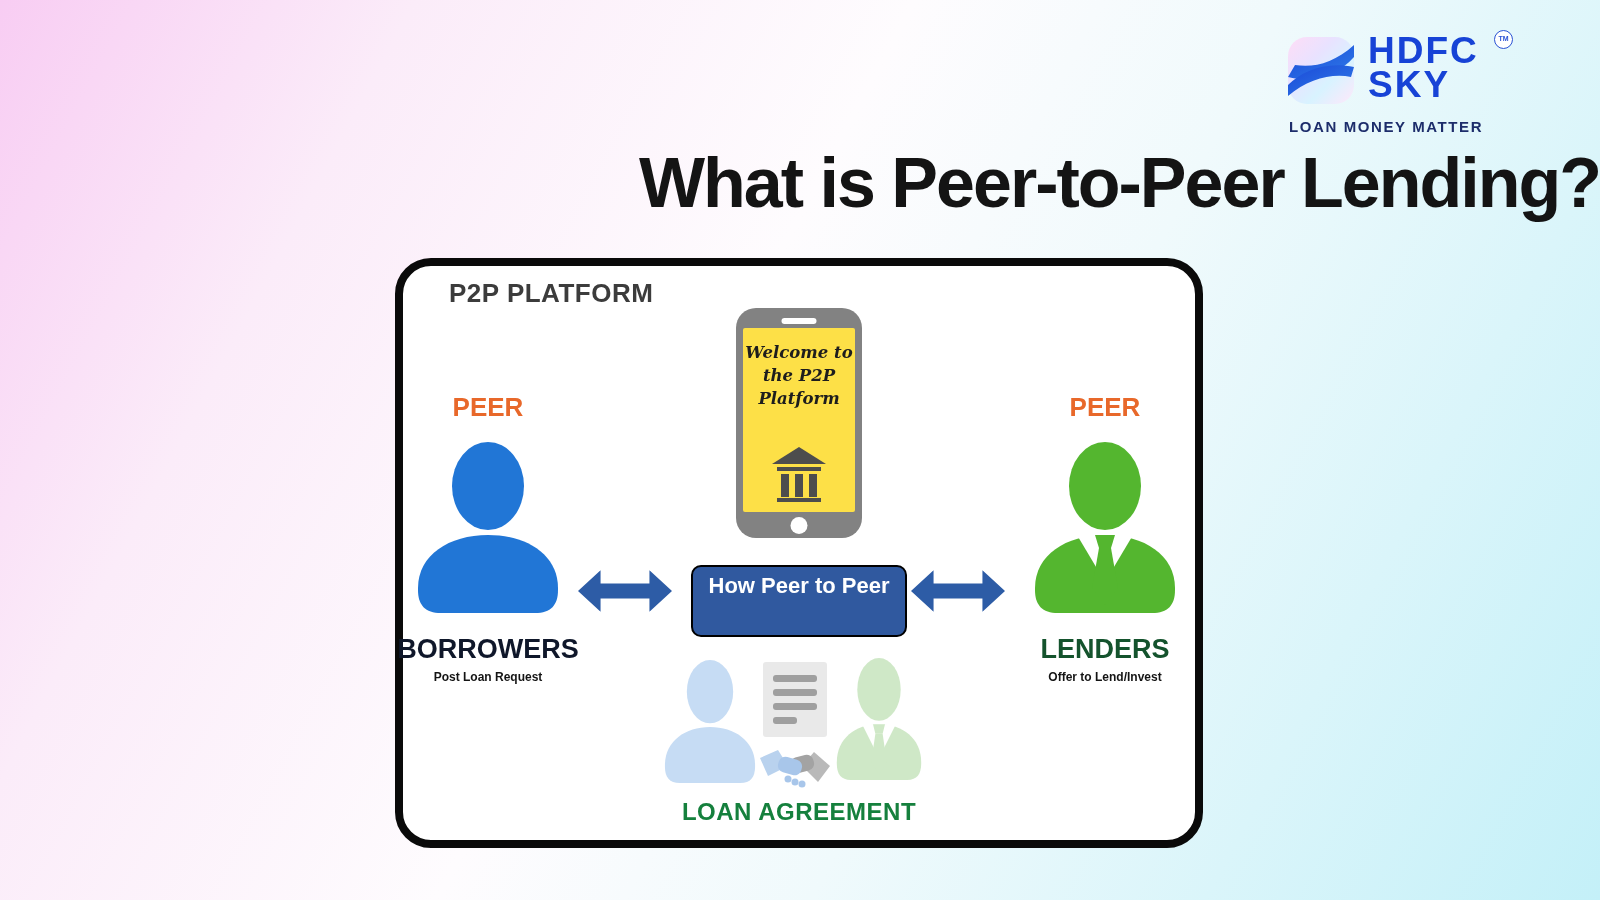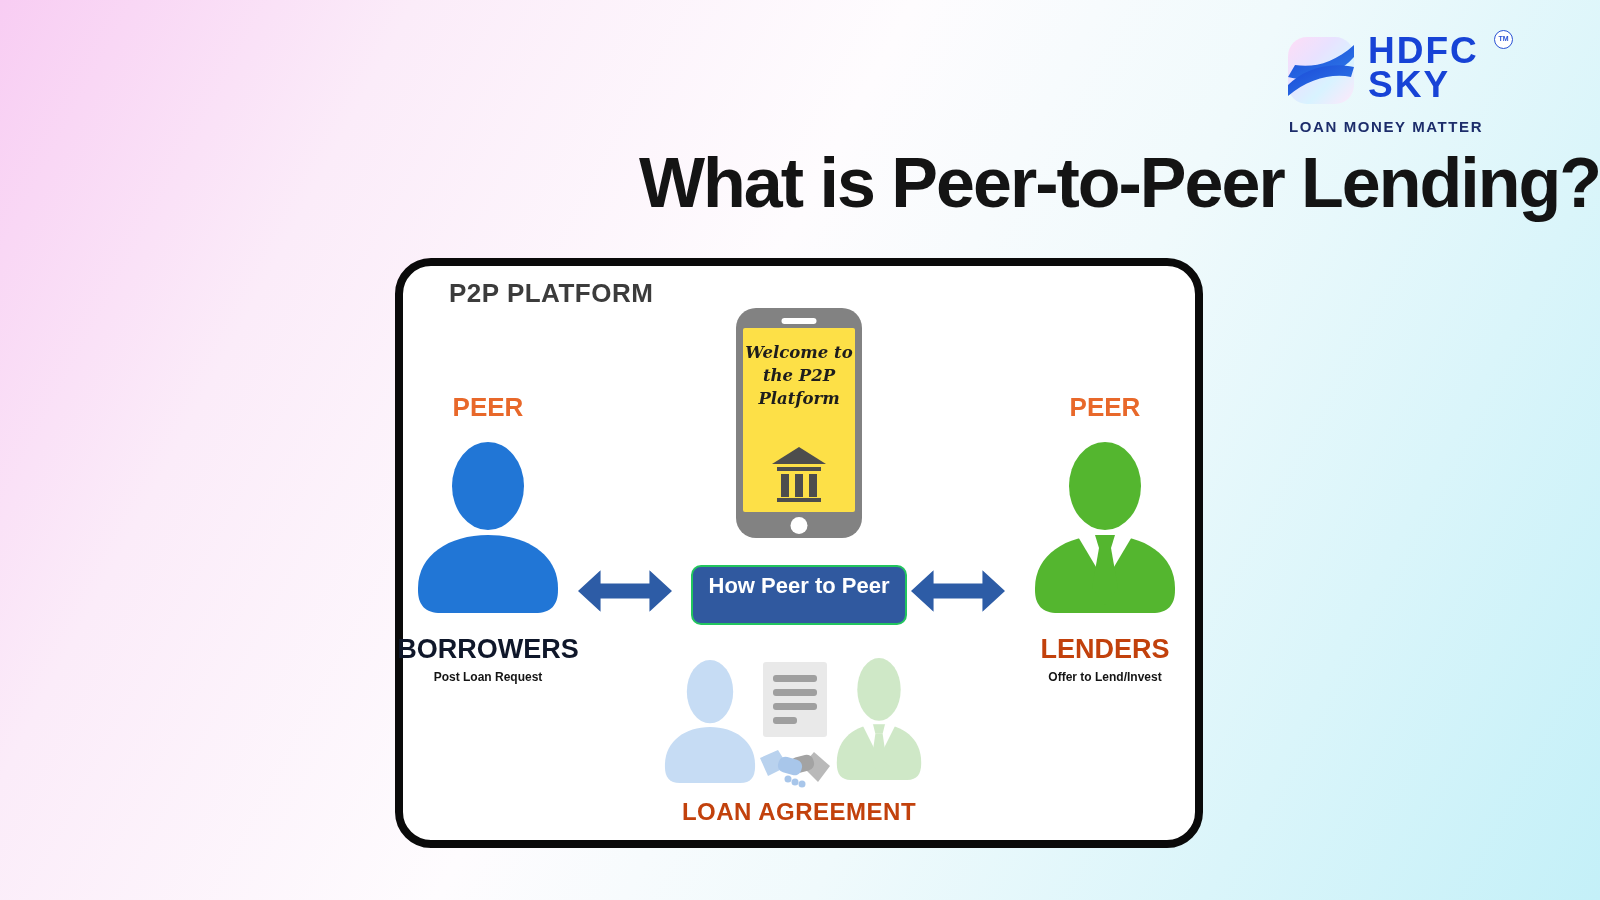--- a/index.html
+++ b/index.html
@@ -41,53 +41,53 @@
   .phone-home { position:absolute; left:50%; bottom:4px; transform:translateX(-50%);
                 width:17px; height:17px; border-radius:50%; background:#fff; }
   .screen-script { margin-top:13px; font-family:"DejaVu Serif", serif; font-style:italic;
                    font-weight:bold; font-size:16.5px; line-height:23px; color:#1d1d1d; }
   .bank-icon { position:absolute; left:50%; bottom:7px; transform:translateX(-50%); }
 
   
   .to-label { position:absolute; left:0; right:0; top:273px; text-align:center;
               font-size:22px; font-weight:bold; color:#e8682a; }
   .works-box { position:absolute; left:50%; top:299px; transform:translateX(-50%);
-               width:216px; height:60px; background:#30599f; border:2px solid #22c55e;
+               width:216px; height:72px; background:#30599f; border:2px solid #000000;
                border-radius:10px; color:#fff; font-size:22px; font-weight:bold;
                text-align:center; line-height:28px; padding-top:5px; }
 
   
   .arrow { position:absolute; top:300px; width:94px; height:50px; }
   .arrow-left  { left:175px; }
   .arrow-right { left:508px; }
 
   
   .peer-col { position:absolute; width:240px; text-align:center; }
   .peer-col.left  { left:-35px; top:0; }
   .peer-col.right { left:582px; top:0; }
   .peer-label { position:absolute; left:0; right:0; top:126px; font-size:26px; font-weight:bold; color:#e8682a; }
   .person-big { position:absolute; left:50%; top:176px; transform:translateX(-50%); }
   .role-label { position:absolute; left:0; right:0; top:368px; font-size:27px; font-weight:bold; }
   .role-borrowers { color:#0f172a; }
-  .role-lenders   { color:#c2410c; }
+  .role-lenders   { color:#14532d; }
   .action-label { position:absolute; left:0; right:0; top:404px; font-size:12px; font-weight:700; color:#141414; }
 
   
   .mini-blue  { position:absolute; left:260px; top:394px; }
   .mini-doc   { position:absolute; left:360px; top:396px; width:64px; height:75px;
                 background:#e9e9e9; border-radius:3px; }
   .doc-line { position:absolute; left:10px; height:7px; border-radius:3px; background:#9f9f9f; }
   .doc-line.l1 { top:13px; width:44px; }
   .doc-line.l2 { top:27px; width:44px; }
   .doc-line.l3 { top:41px; width:44px; }
   .doc-line.l4 { top:55px; width:24px; }
   .mini-green { position:absolute; left:432px; top:392px; }
   .handshake  { position:absolute; left:357px; top:476px; }
   .agreement-label { position:absolute; left:0; right:0; top:532px; text-align:center;
-                     font-size:24px; font-weight:bold; color:#c2410c; letter-spacing:0.5px; }
+                     font-size:24px; font-weight:bold; color:#15803d; letter-spacing:0.5px; }
 </style>
 </head>
 <body>
 
 <div class="brand">
   <svg class="brand-icon" viewBox="0 0 66 67">
     <defs>
       <linearGradient id="pastel" x1="0" y1="0" x2="1" y2="1">
         <stop offset="0" stop-color="#ffddf6"></stop>
           <stop offset="0.35" stop-color="#e9e2ff"></stop>

